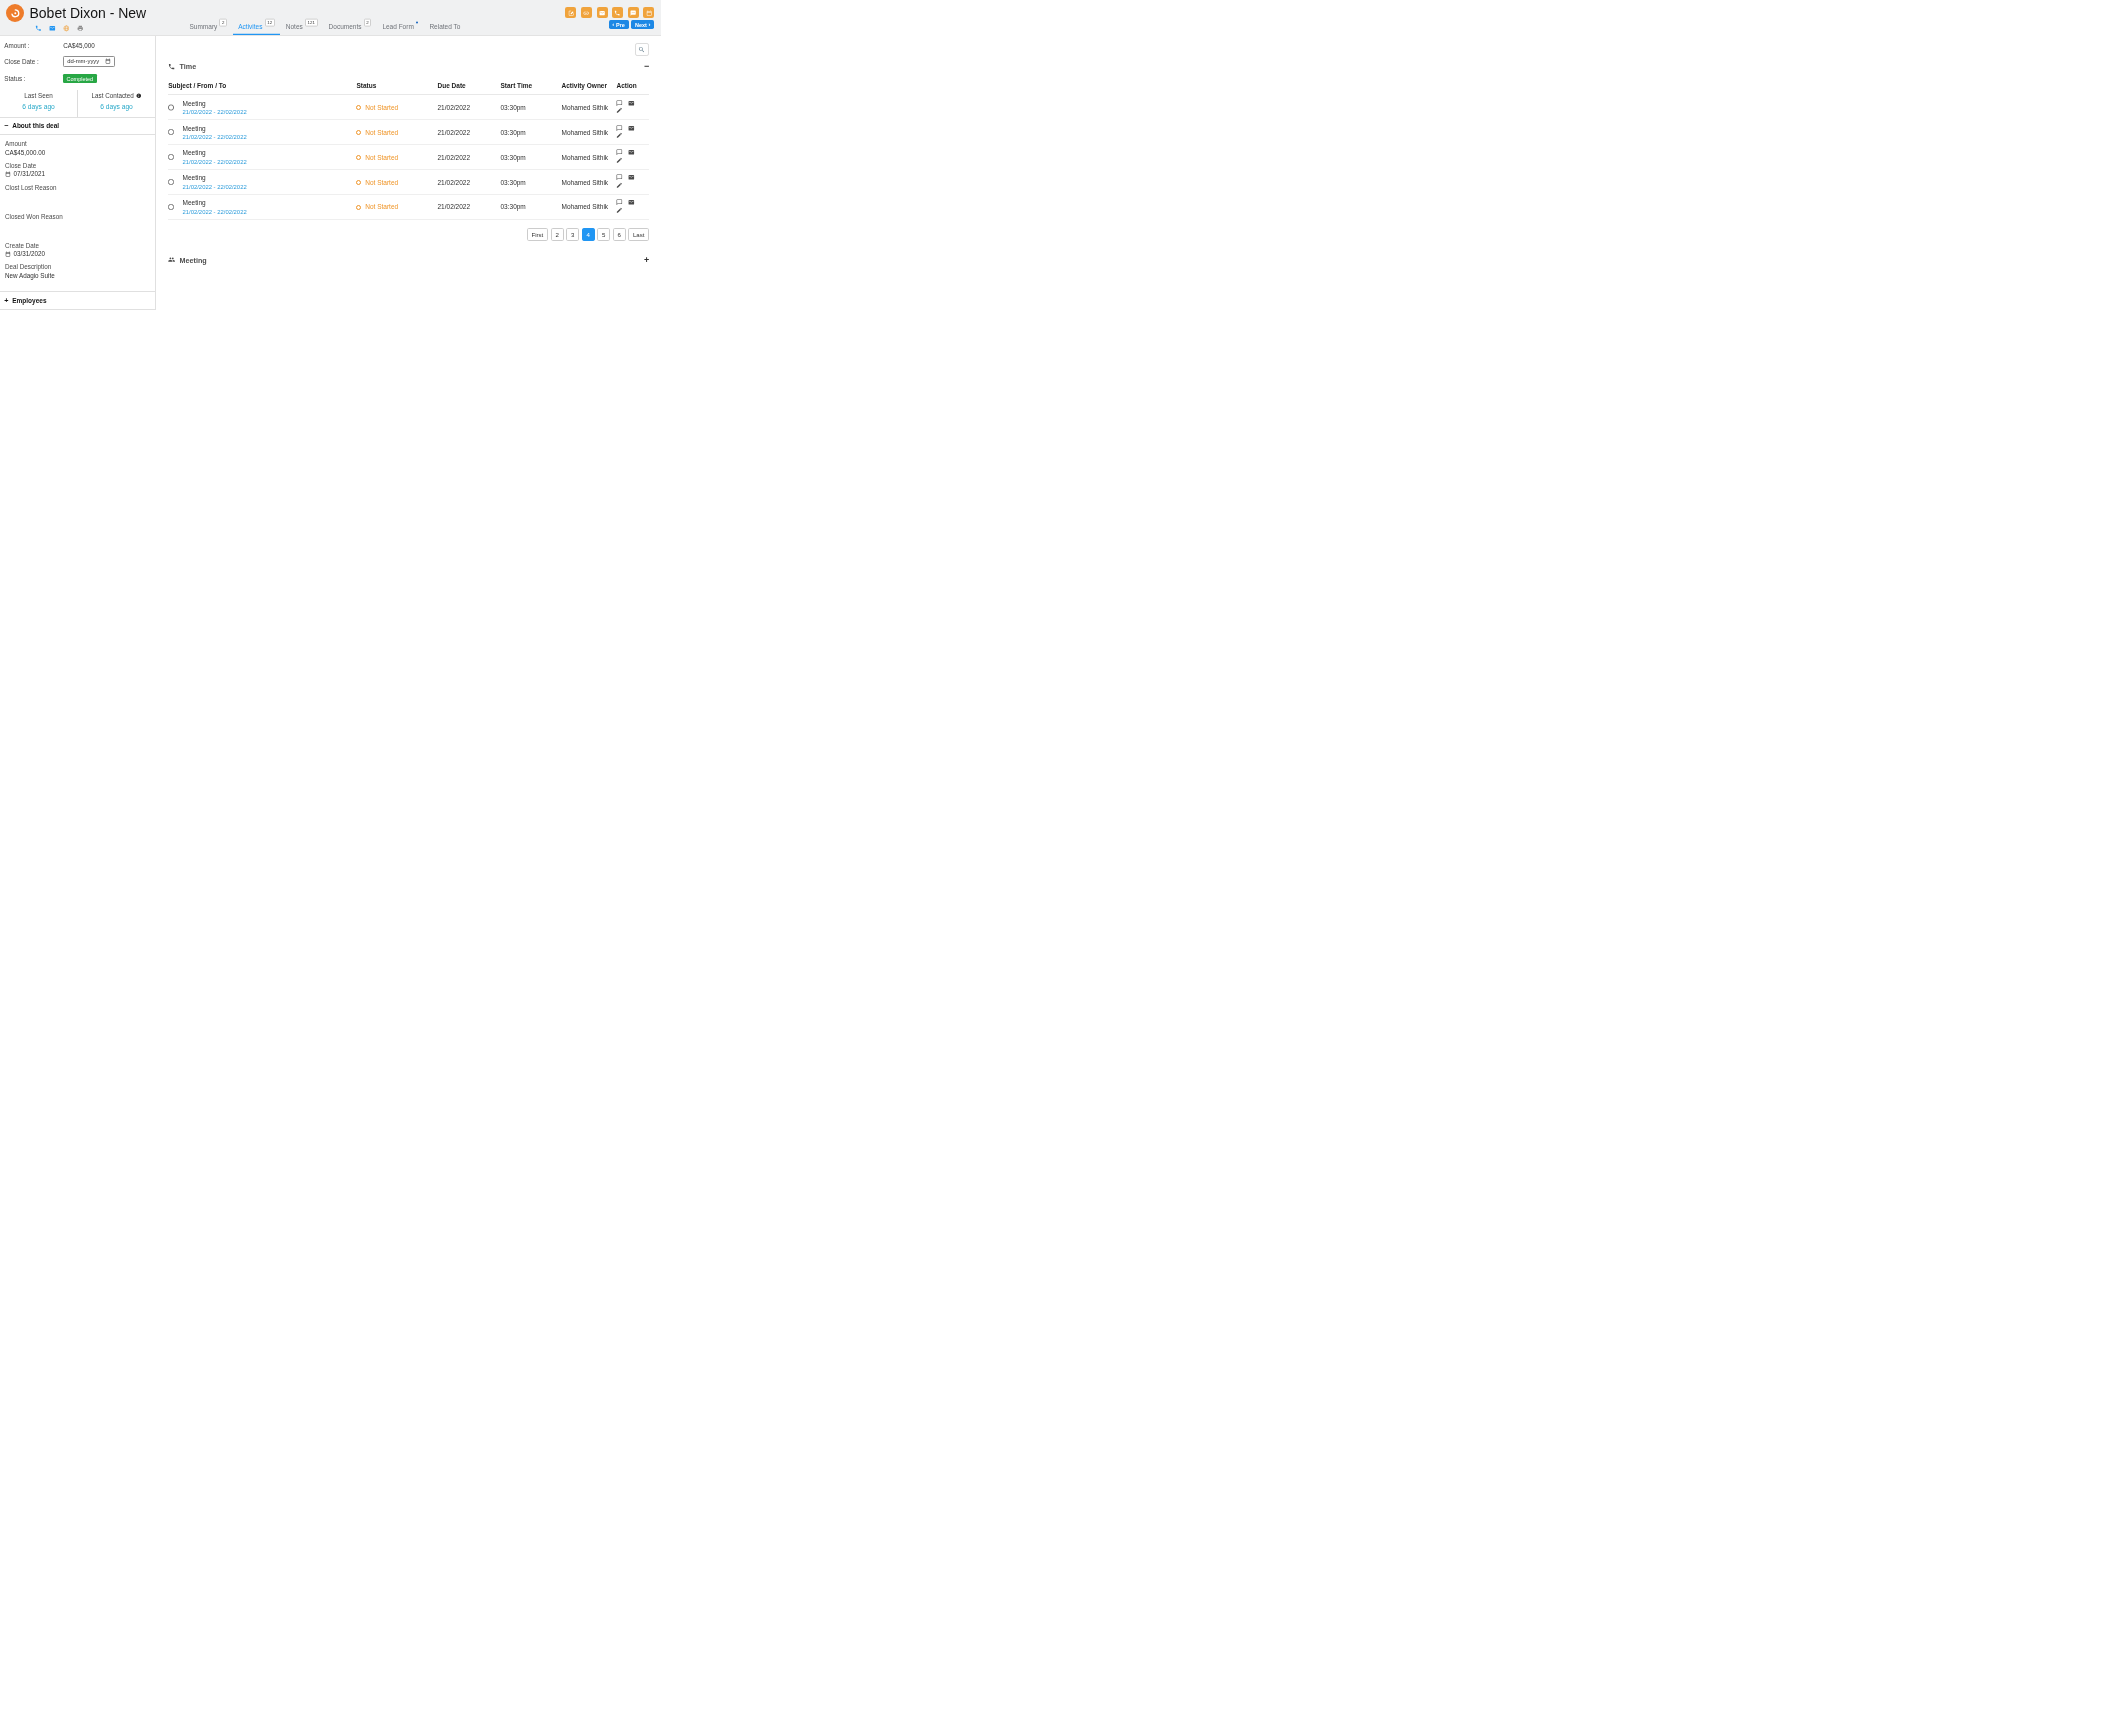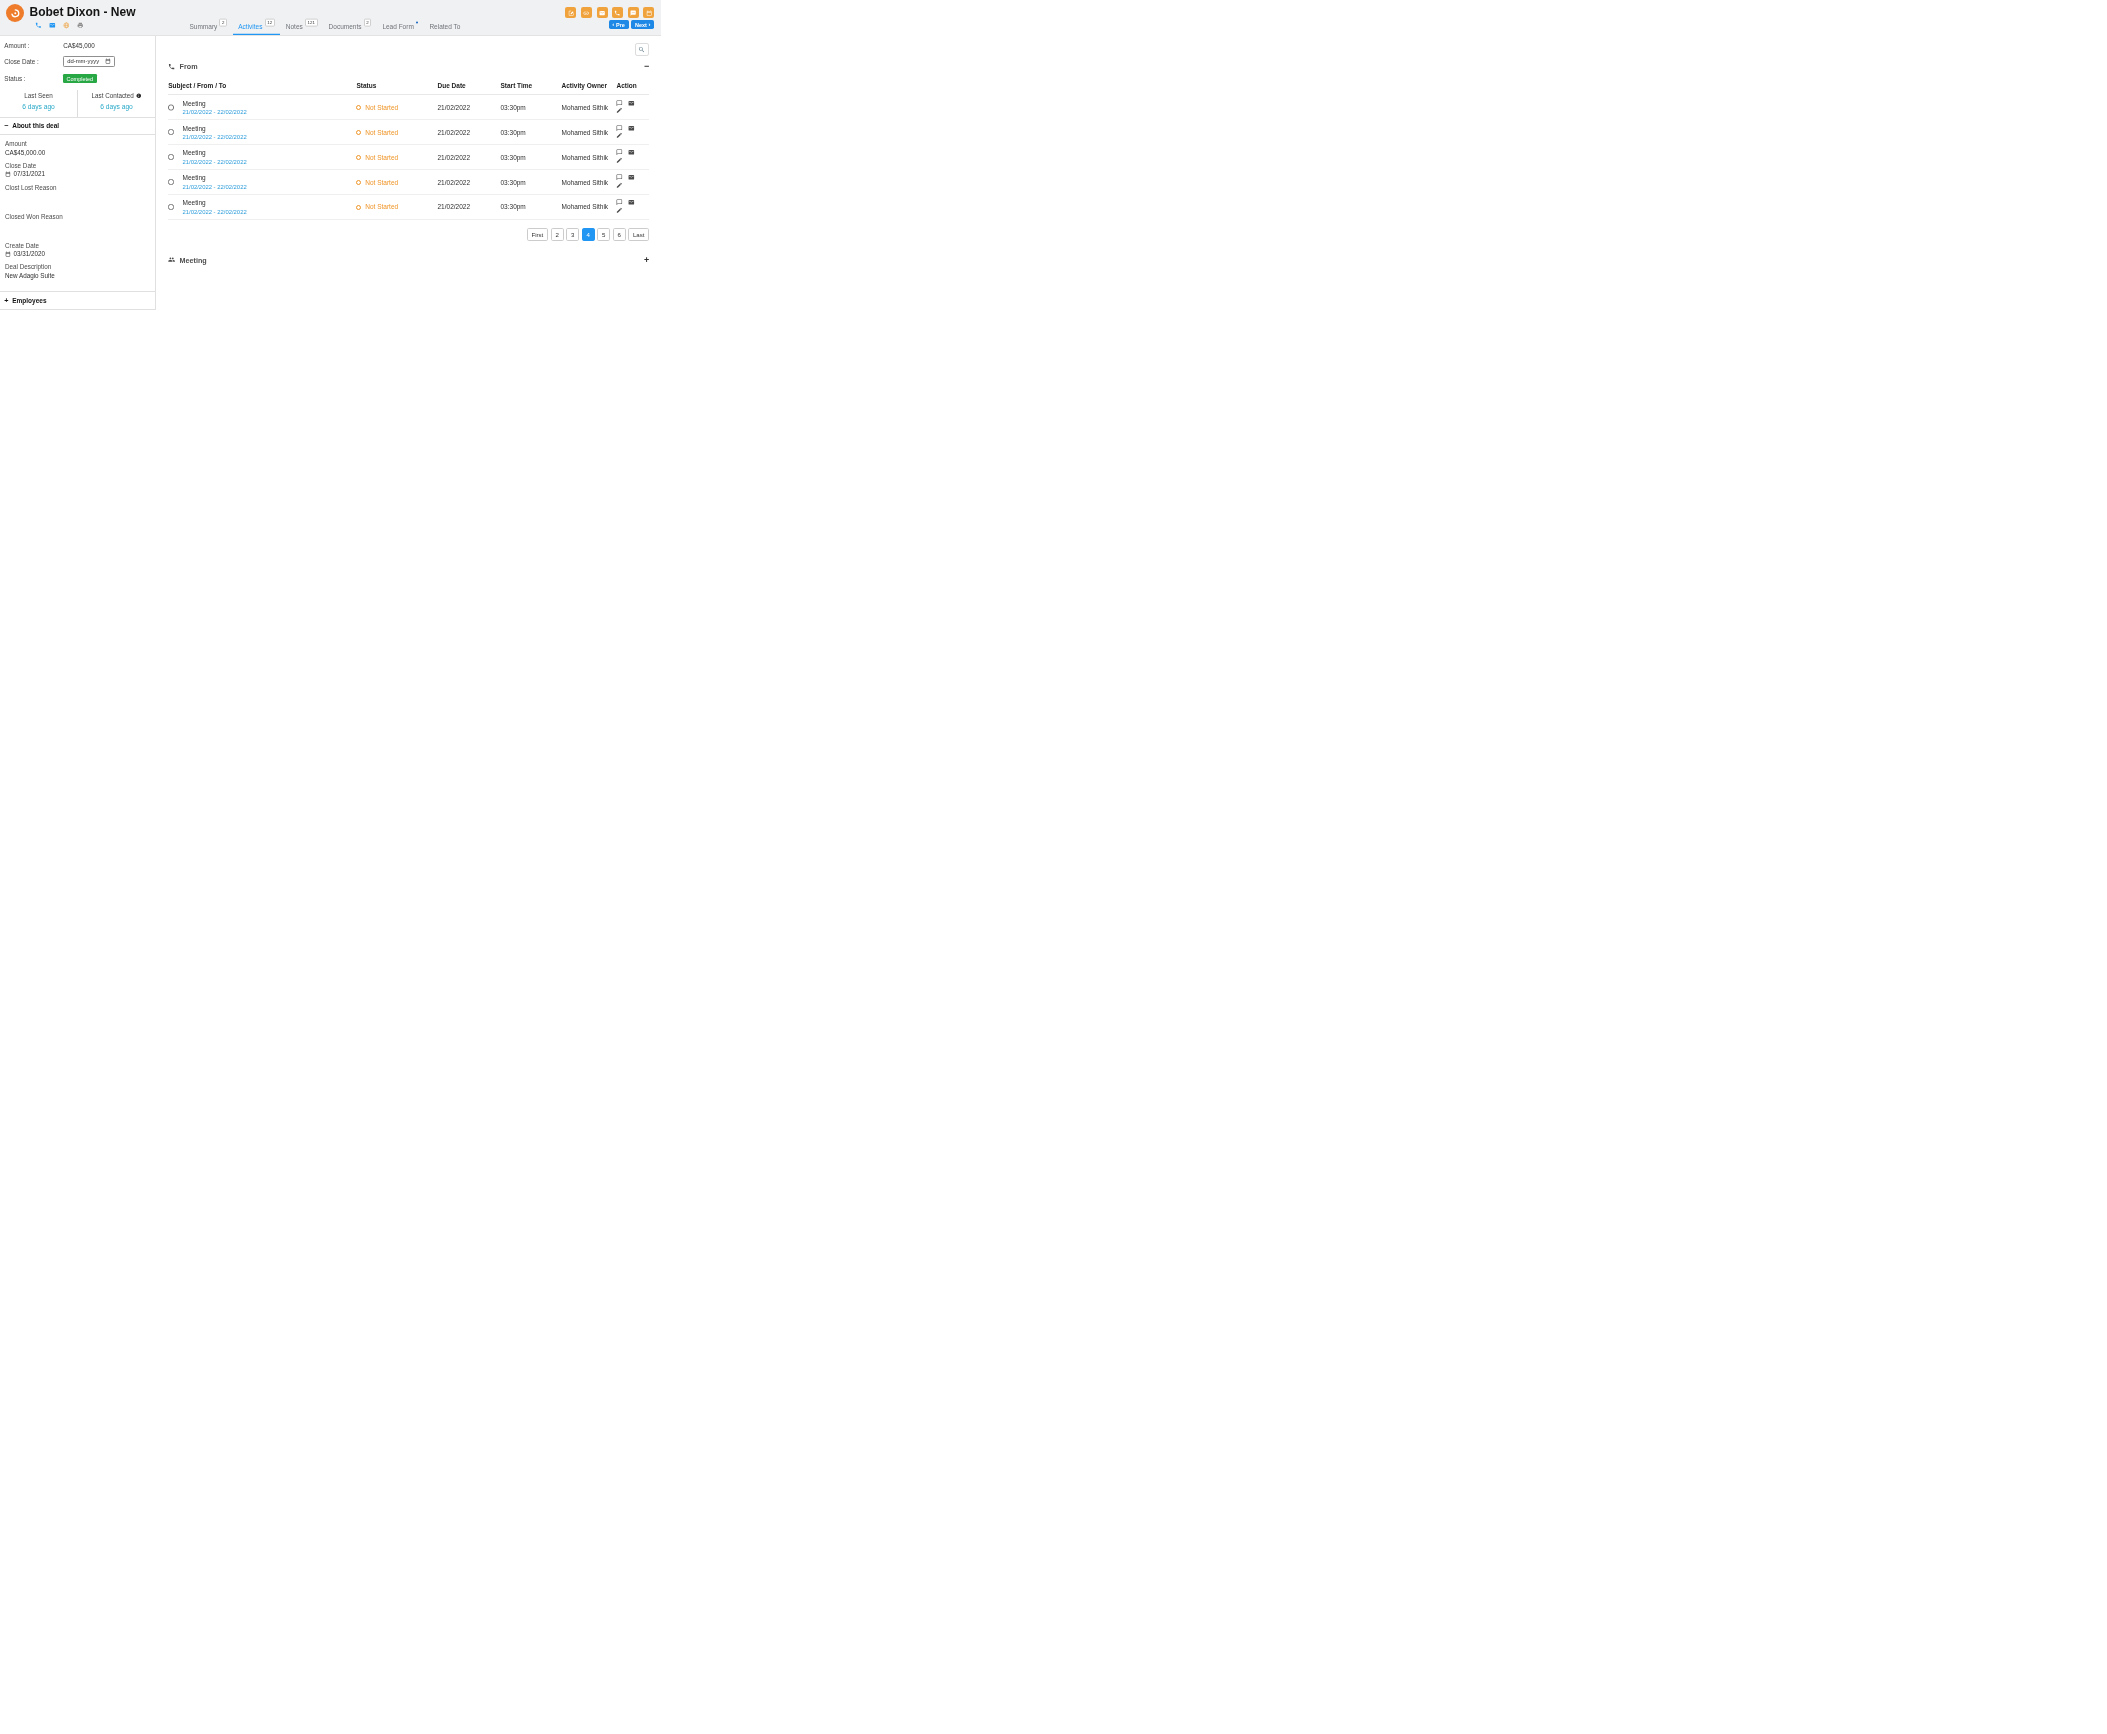--- a/index.html
+++ b/index.html
@@ -5,21 +5,21 @@
   *{box-sizing:border-box;margin:0;padding:0}
   html,body{background:#fff}
   body{font-family:"Liberation Sans",sans-serif;color:#333;-webkit-font-smoothing:antialiased}
   .page{width:661px;height:441px;position:relative;background:#fff;overflow:hidden}
 
   
   .topbar{height:36px;background:#f0f1f2;border-bottom:0.4px solid #e3e3e3;position:relative}
   .brand{position:absolute;left:5.9px;top:3.8px;display:flex;align-items:flex-start;gap:5px}
   .logo{width:18.6px;height:18.6px;border-radius:50%;background:#ee7c2b;display:flex;align-items:center;justify-content:center;flex:0 0 18.6px}
   .logo svg{width:12.6px;height:12.6px}
-  .brand-title{font-size:12px;font-weight:bold;color:#141414;line-height:1.2;padding-top:1.3px}
+  .brand-title{font-size:14px;font-weight:normal;color:#141414;line-height:1.2;padding-top:1.3px}
   .contact-icons{display:flex;gap:7.2px;margin-top:3px;padding-left:5.5px}
   .ci{display:inline-flex;cursor:pointer}
   .ci svg{width:6.7px;height:6.7px}
   .ci-phone svg{fill:#2196f3}
   .ci-mail svg{fill:#2196f3}
   .ci-globe svg{color:#f0a13c}
   .ci-fax svg{fill:#8d8d8d}
 
   .top-actions{position:absolute;top:7.2px;right:6.7px;display:flex;gap:4.6px}
   .icon-btn{width:11px;height:11px;border-radius:2.1px;background:#f0a33c;border:none;display:flex;align-items:center;justify-content:center;cursor:pointer}
@@ -334,21 +334,21 @@
             <use href="#i-search"></use>
           </svg>
       </button>
 
       <div class="sec-header">
         <span class="sec-ico">
             <svg viewBox="0 0 24 24">
               <use href="#i-phone"></use>
             </svg>
           </span>
-        <span class="sec-title">From</span>
+        <span class="sec-title">Time</span>
         <button class="sec-toggle">−</button>
       </div>
 
       <table class="call-table">
         <colgroup>
           <col style="width:14.3px">
             <col style="width:174px">
             <col style="width:81px">
             <col style="width:63px">
             <col style="width:61px">

